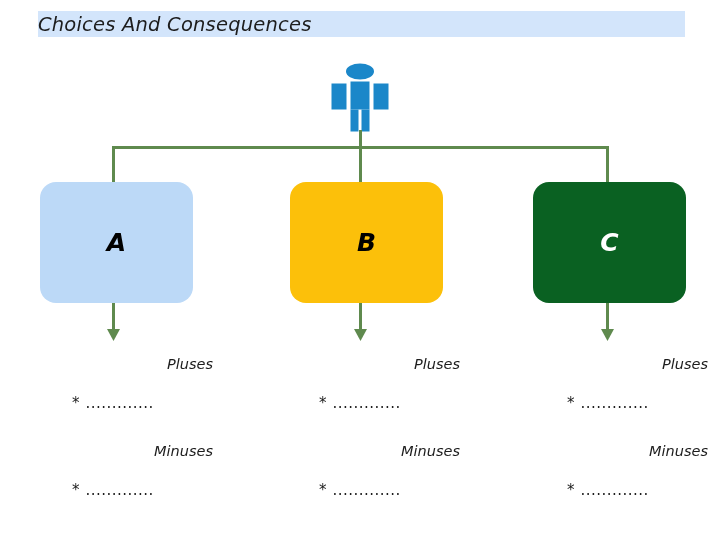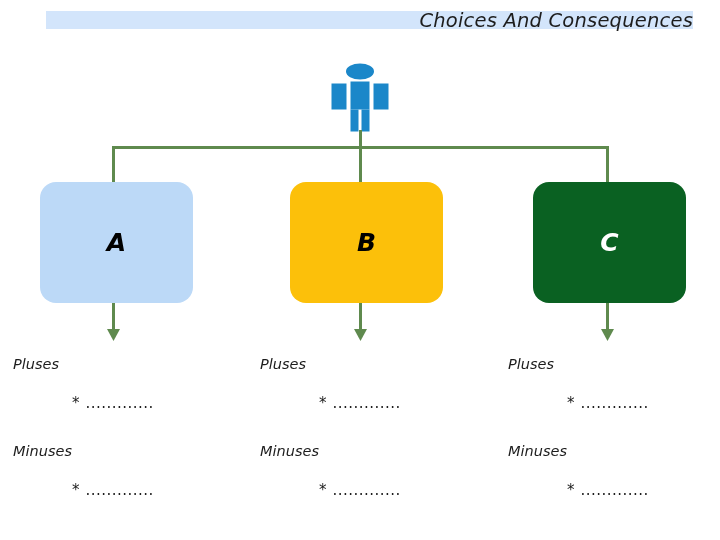--- a/index.html
+++ b/index.html
@@ -16,28 +16,28 @@
   .canvas {
     position: relative;
     width: 720px;
     height: 540px;
     background: #ffffff;
   }
 
   
   .title-bar {
     position: absolute;
-    left: 46px;
+    left: 38px;
     top: 11px;
     width: 647px;
-    height: 18px;
+    height: 26px;
     background: #d3e5fb;
     display: flex;
     align-items: center;
-    justify-content: flex-end;
+    justify-content: flex-start;
   }
   .title-text {
     font-family: "DejaVu Sans", sans-serif;
     font-size: 19.5px;
     font-style: italic;
     color: #1d1d1d;
     letter-spacing: 0.2px;
     white-space: nowrap;
   }
 
@@ -92,21 +92,21 @@
   }
   #col-a { left: 13px; }
   #col-b { left: 260px; }
   #col-c { left: 508px; }
 
   .outcome-heading {
     font-family: "DejaVu Sans", sans-serif;
     font-size: 14.5px;
     font-style: italic;
     color: #1d1d1d;
-    text-align: left;
+    text-align: right;
     white-space: nowrap;
   }
   .outcome-line {
     font-family: "DejaVu Sans", sans-serif;
     font-size: 15px;
     color: #1d1d1d;
     text-align: center;
     white-space: nowrap;
     letter-spacing: 0.5px;
   }

